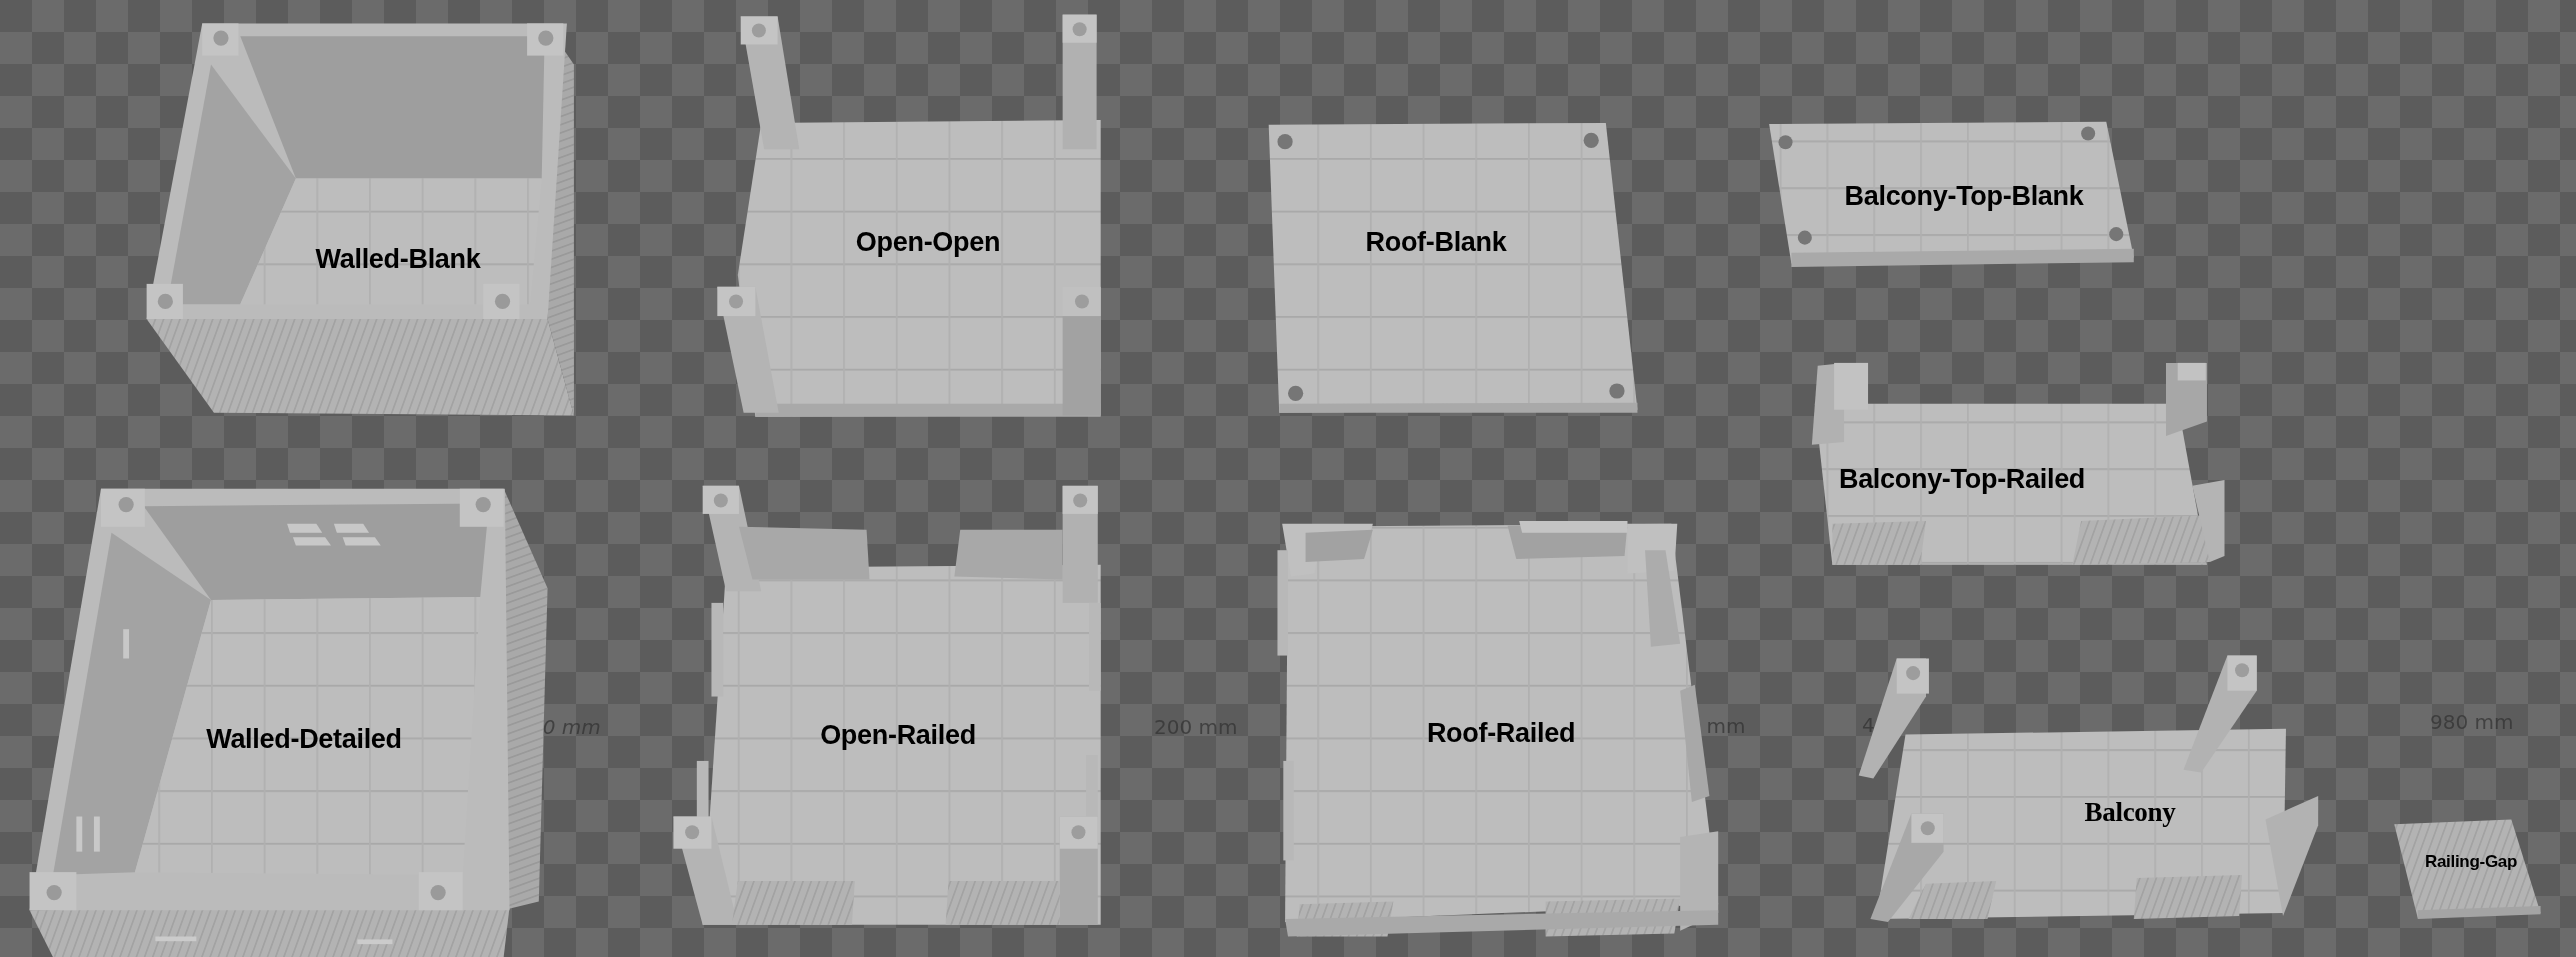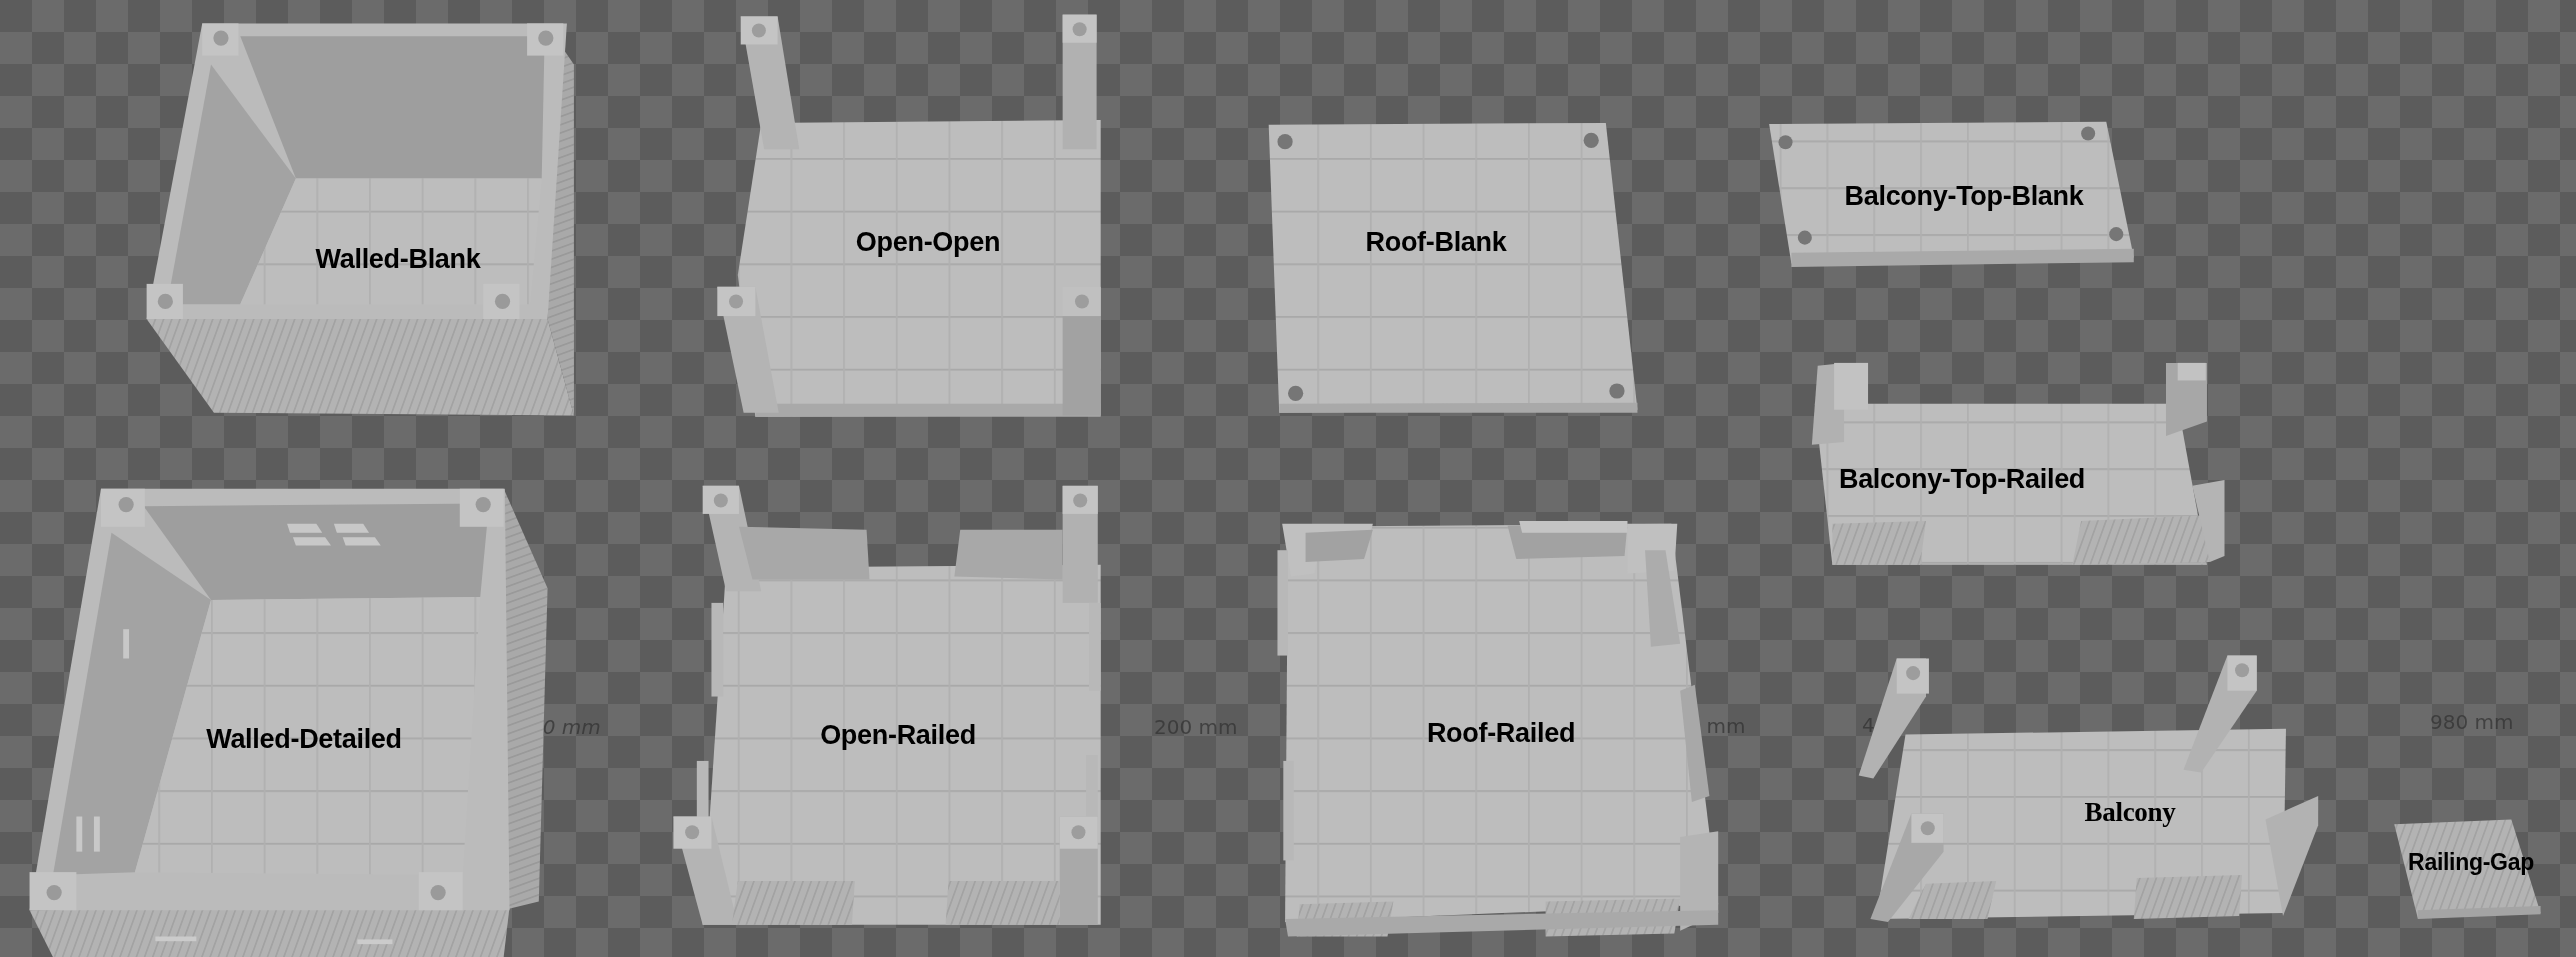--- a/index.html
+++ b/index.html
@@ -18,21 +18,21 @@
   .axis-label {
     position:absolute; font-family:"DejaVu Sans", sans-serif;
     font-size:20px; color:#333; opacity:0.75; white-space:nowrap;
   }
   .axis-label.italic { font-style:italic; }
   .model-label {
     position:absolute; transform:translate(-50%,-50%);
     font-family:"Liberation Sans", sans-serif; font-weight:bold;
     font-size:27px; color:#000; white-space:nowrap; letter-spacing:-0.3px;
   }
-  .model-label.small { font-size:23px;text-align:center; }
+  .model-label.small { font-size:17px;text-align:center; }
 </style>
 </head>
 <body>
 
 <div id="viewport">
 
   <div id="axis-labels">
     <div class="axis-label italic" style="left:530px;top:715px;">50 mm</div>
     <div class="axis-label" style="left:1122px;top:715px;padding-left:32px;">200 mm</div>
     <div class="axis-label" style="left:1662px;top:714px;">350 mm</div>

